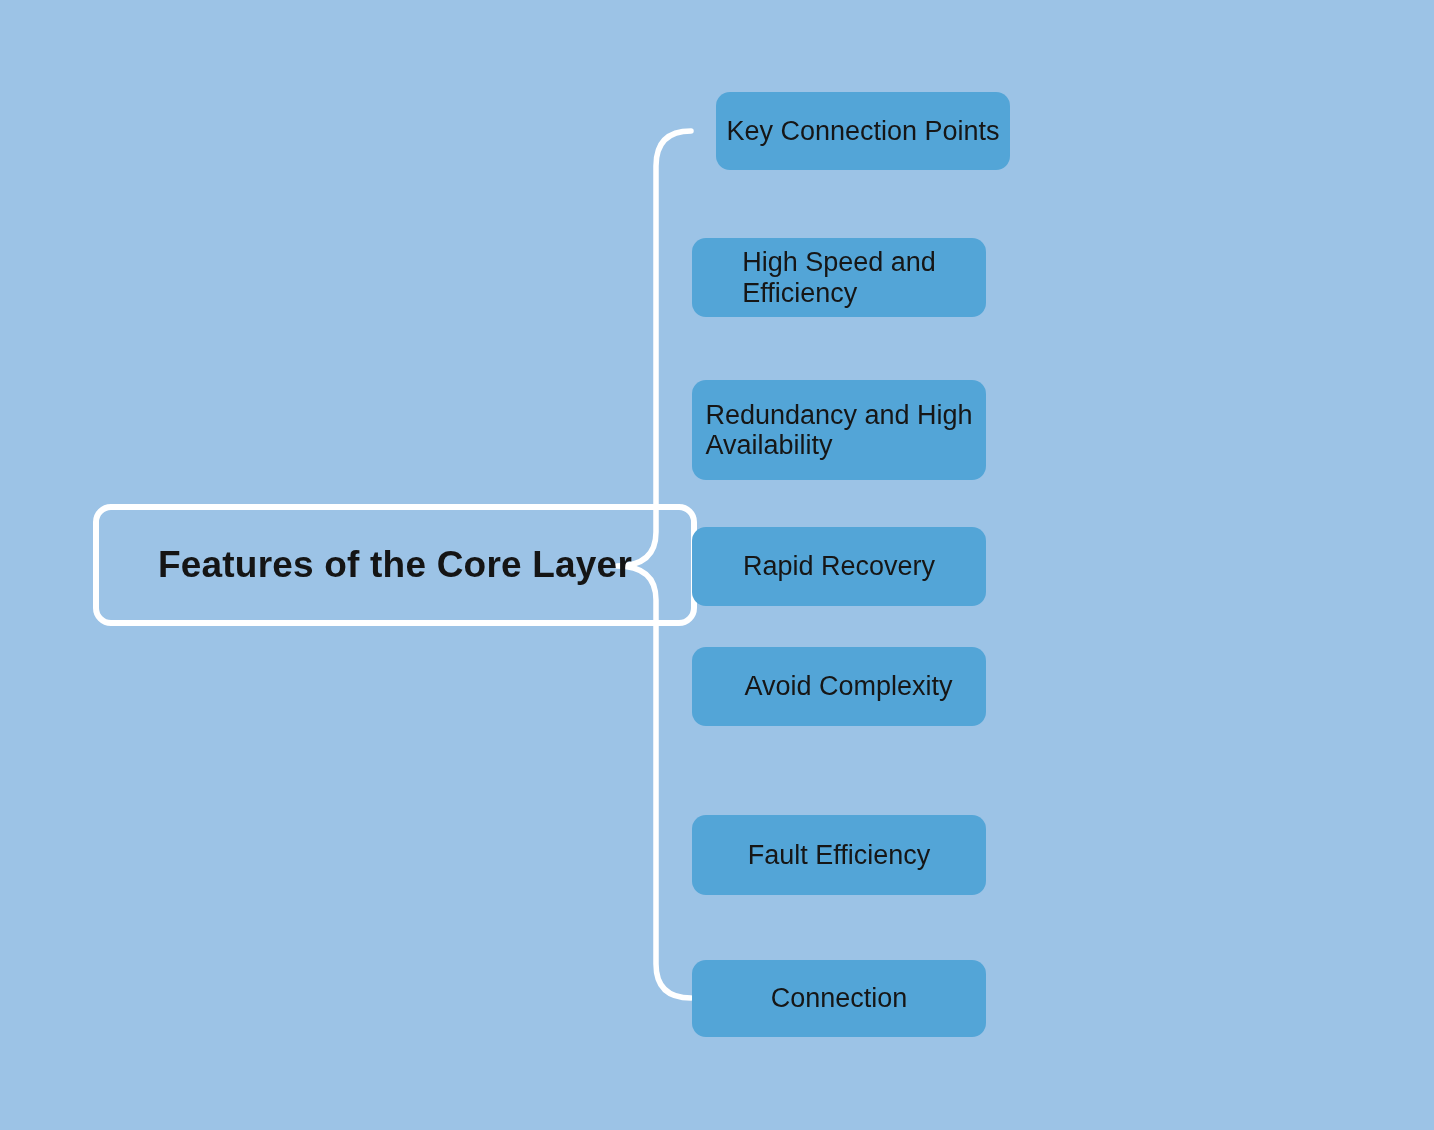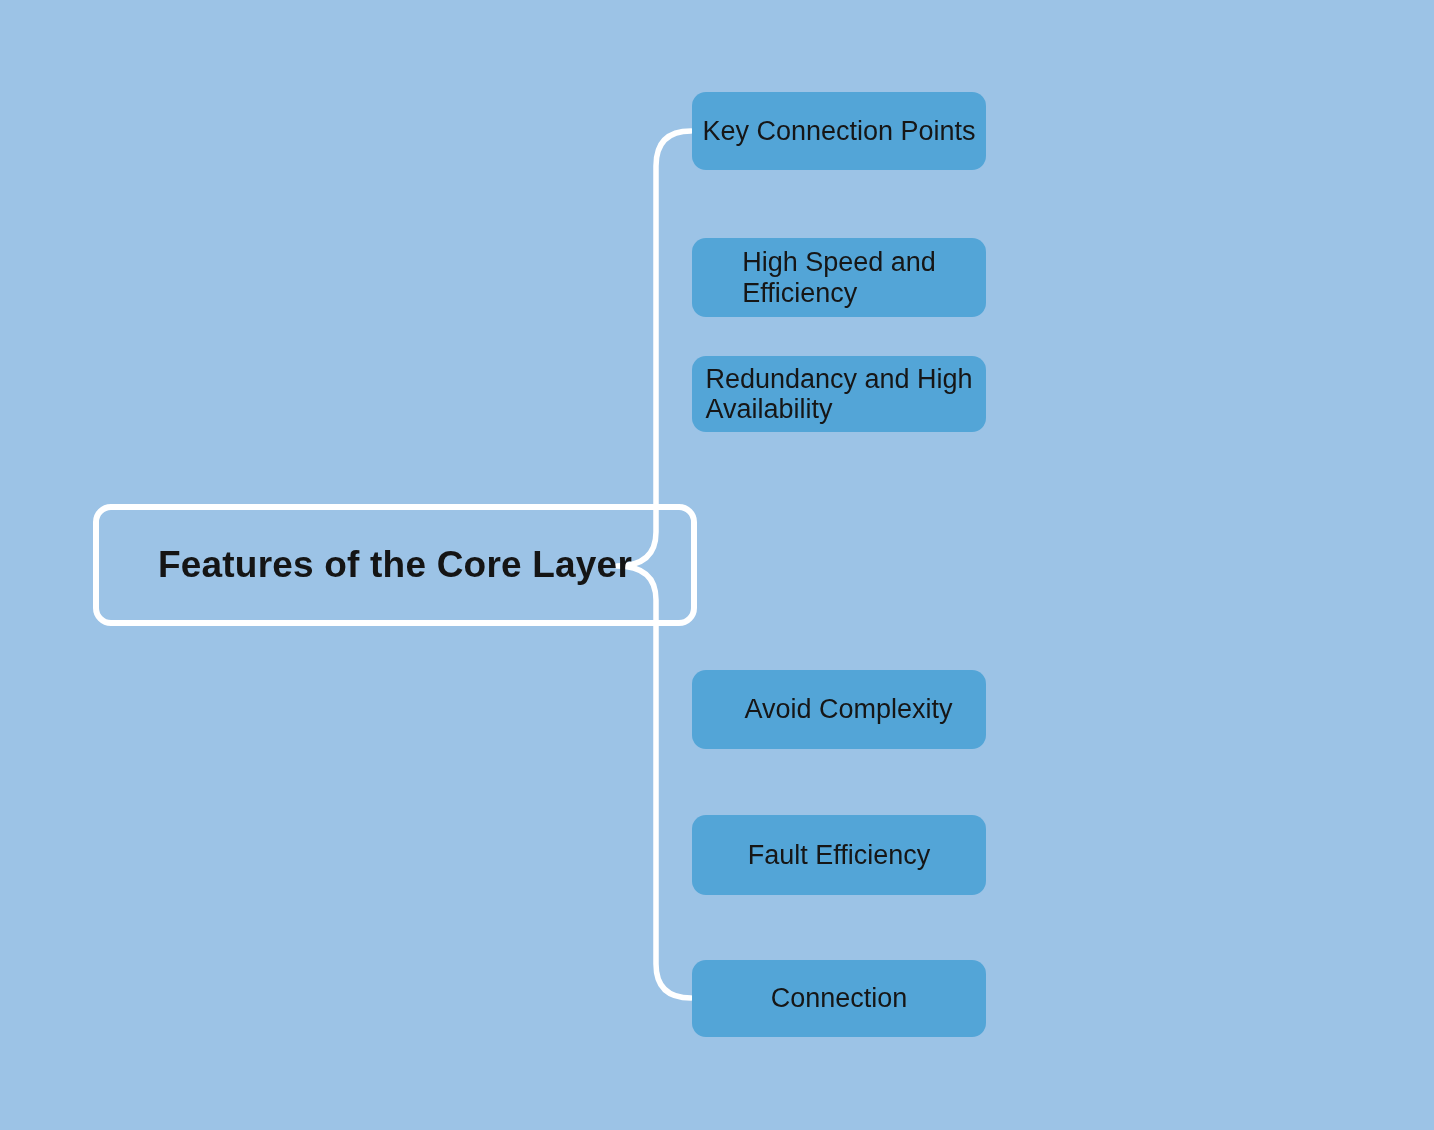--- a/index.html
+++ b/index.html
@@ -75,36 +75,39 @@
              Q 656 566 617 566
              Q 656 566 656 600
              L 656 964
              Q 656 998 691 998"></path>
   </svg>
 
   <div class="root-topic">
     <span class="label">Features of the Core Layer</span>
   </div>
 
-  <div class="topic" style="top:92px;height:78px;">
+  <div class="topic" style="top:92px;height:78px;margin-left:24px;">
     <span class="label">Key Connection Points</span>
   </div>
 
   <div class="topic" style="top:238px;height:79px;">
     <span class="label">High Speed and
 Efficiency</span>
   </div>
 
-  <div class="topic" style="top:356px;height:76px;">
+  <div class="topic" style="top:380px;height:100px;">
     <span class="label">Redundancy and High
 Availability</span>
   </div>
 
+  <div class="topic" style="top:527px;height:79px;">
+    <span class="label">Rapid Recovery</span>
+  </div>
 
-  <div class="topic" style="top:670px;height:79px;padding-left:21px;">
+  <div class="topic" style="top:647px;height:79px;padding-left:21px;">
     <span class="label">Avoid Complexity</span>
   </div>
 
   <div class="topic" style="top:815px;height:80px;">
     <span class="label">Fault Efficiency</span>
   </div>
 
   <div class="topic" style="top:960px;height:77px;">
     <span class="label">Connection</span>
   </div>

